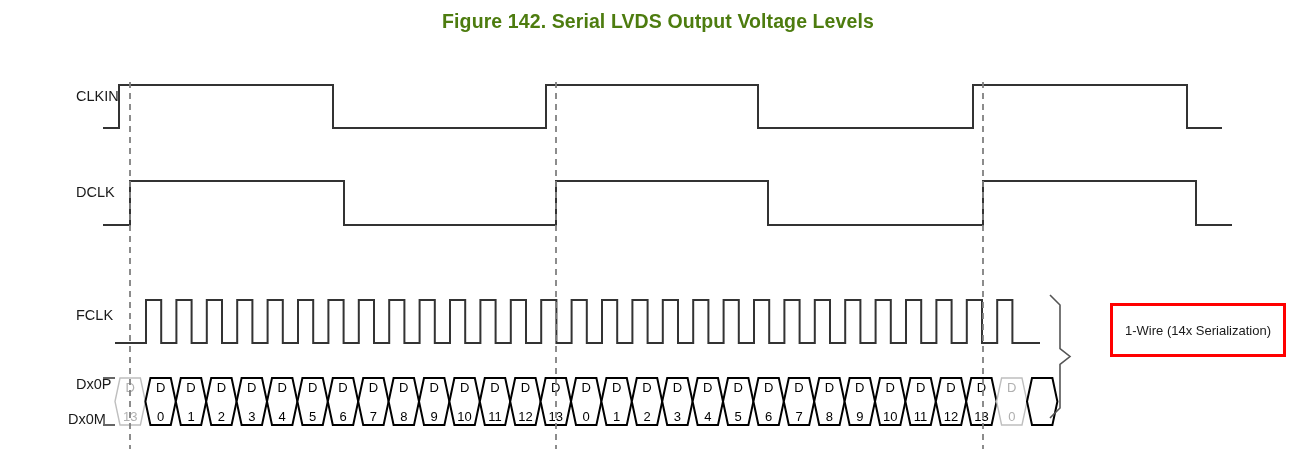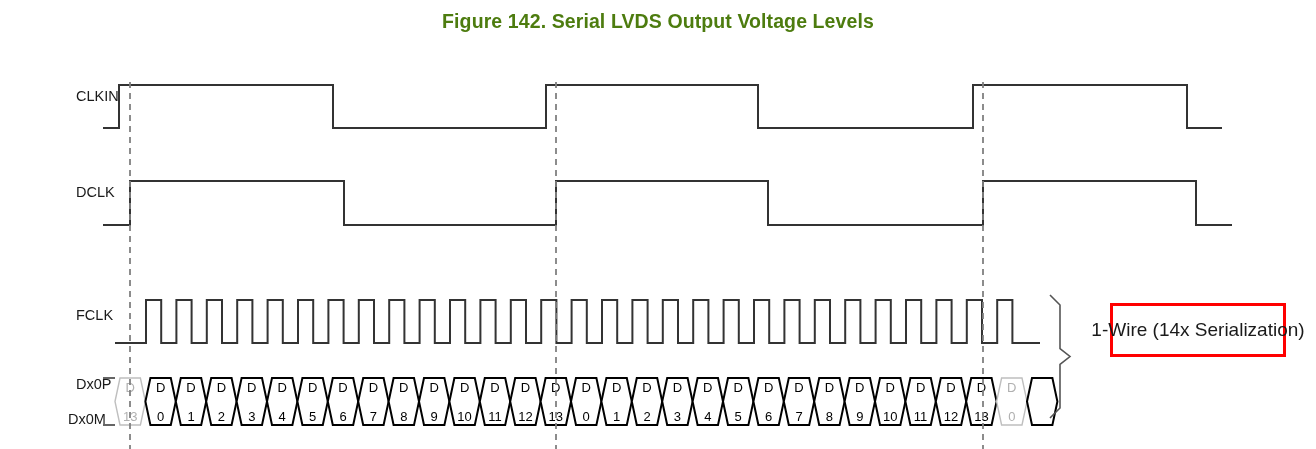--- a/index.html
+++ b/index.html
@@ -47,21 +47,21 @@
     left: 1110px; top: 303px;
     width: 176px; height: 54px;
     border: 3px solid #ff0000;
     box-sizing: border-box;
     background: #ffffff;
     display: flex;
     align-items: center;
     justify-content: center;
   }
   #redbox-label {
-    font-size: 19px;
+    font-size: 13px;
     color: #1a1a1a;
     white-space: nowrap;
   }
   .cell-text {
     font-family: "Liberation Sans", sans-serif;
     font-size: 13px;
     fill: #000000;
     text-anchor: middle;
   }
   .cell-text.faded { fill: #b0b0b0; }

